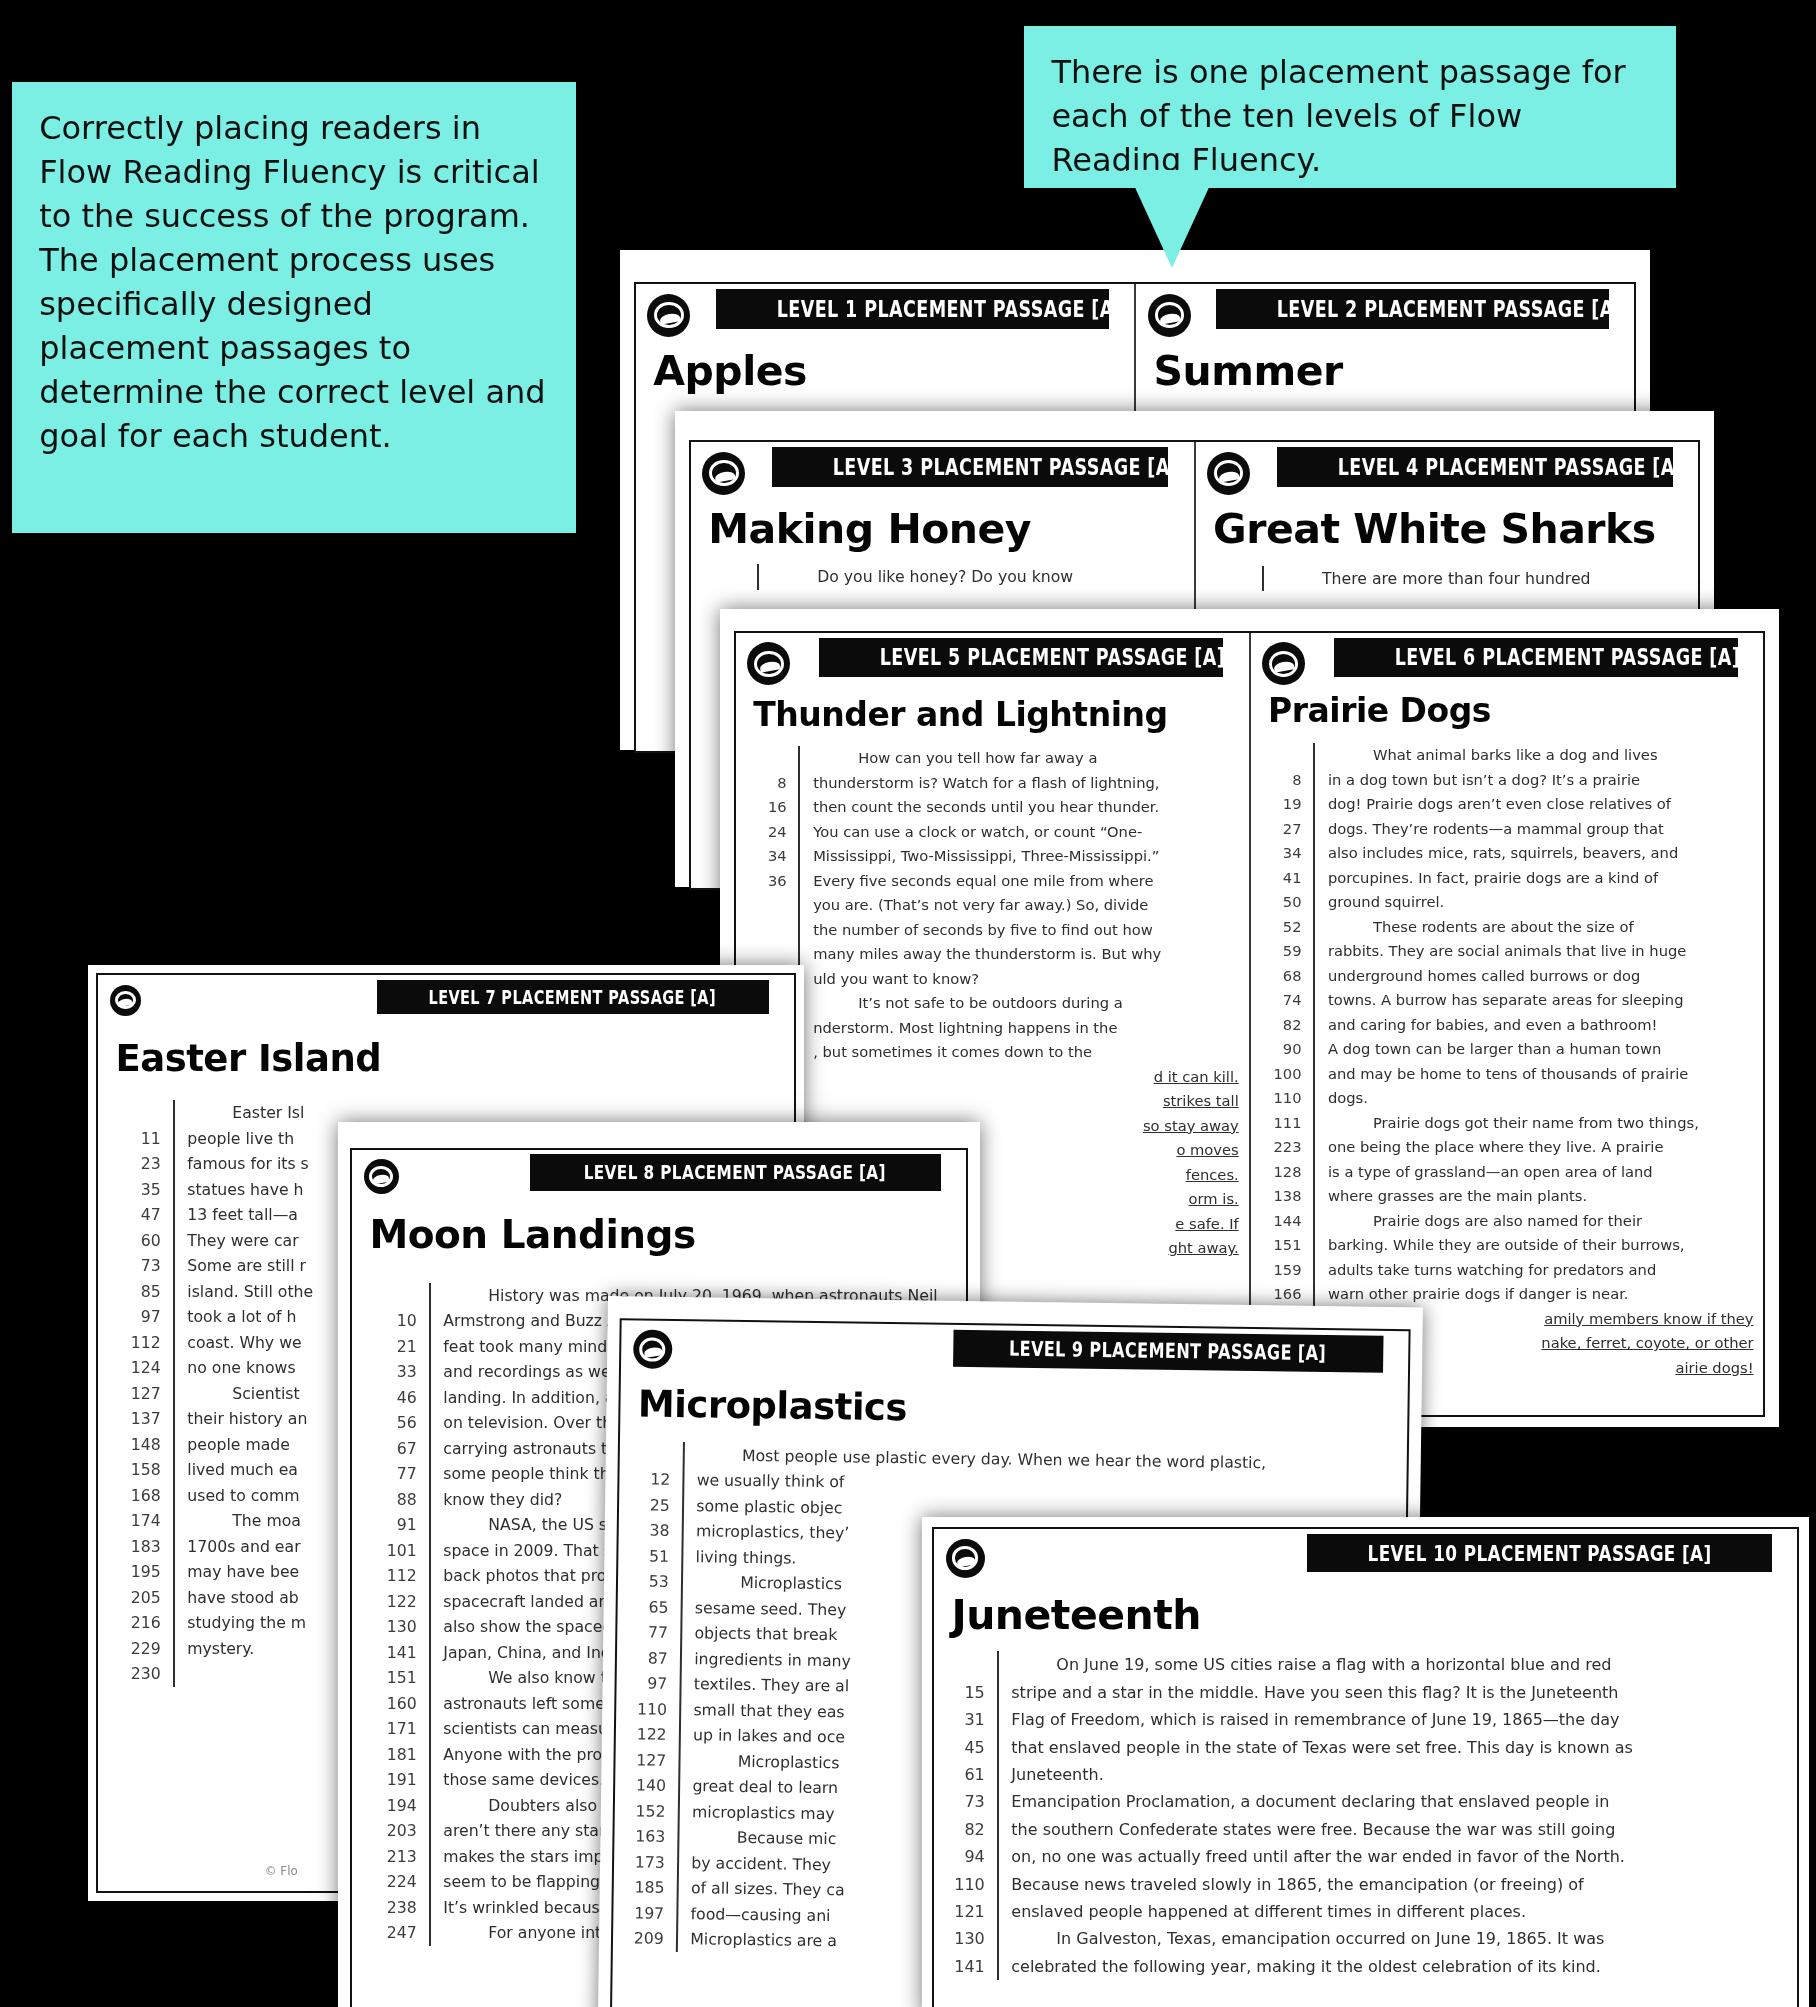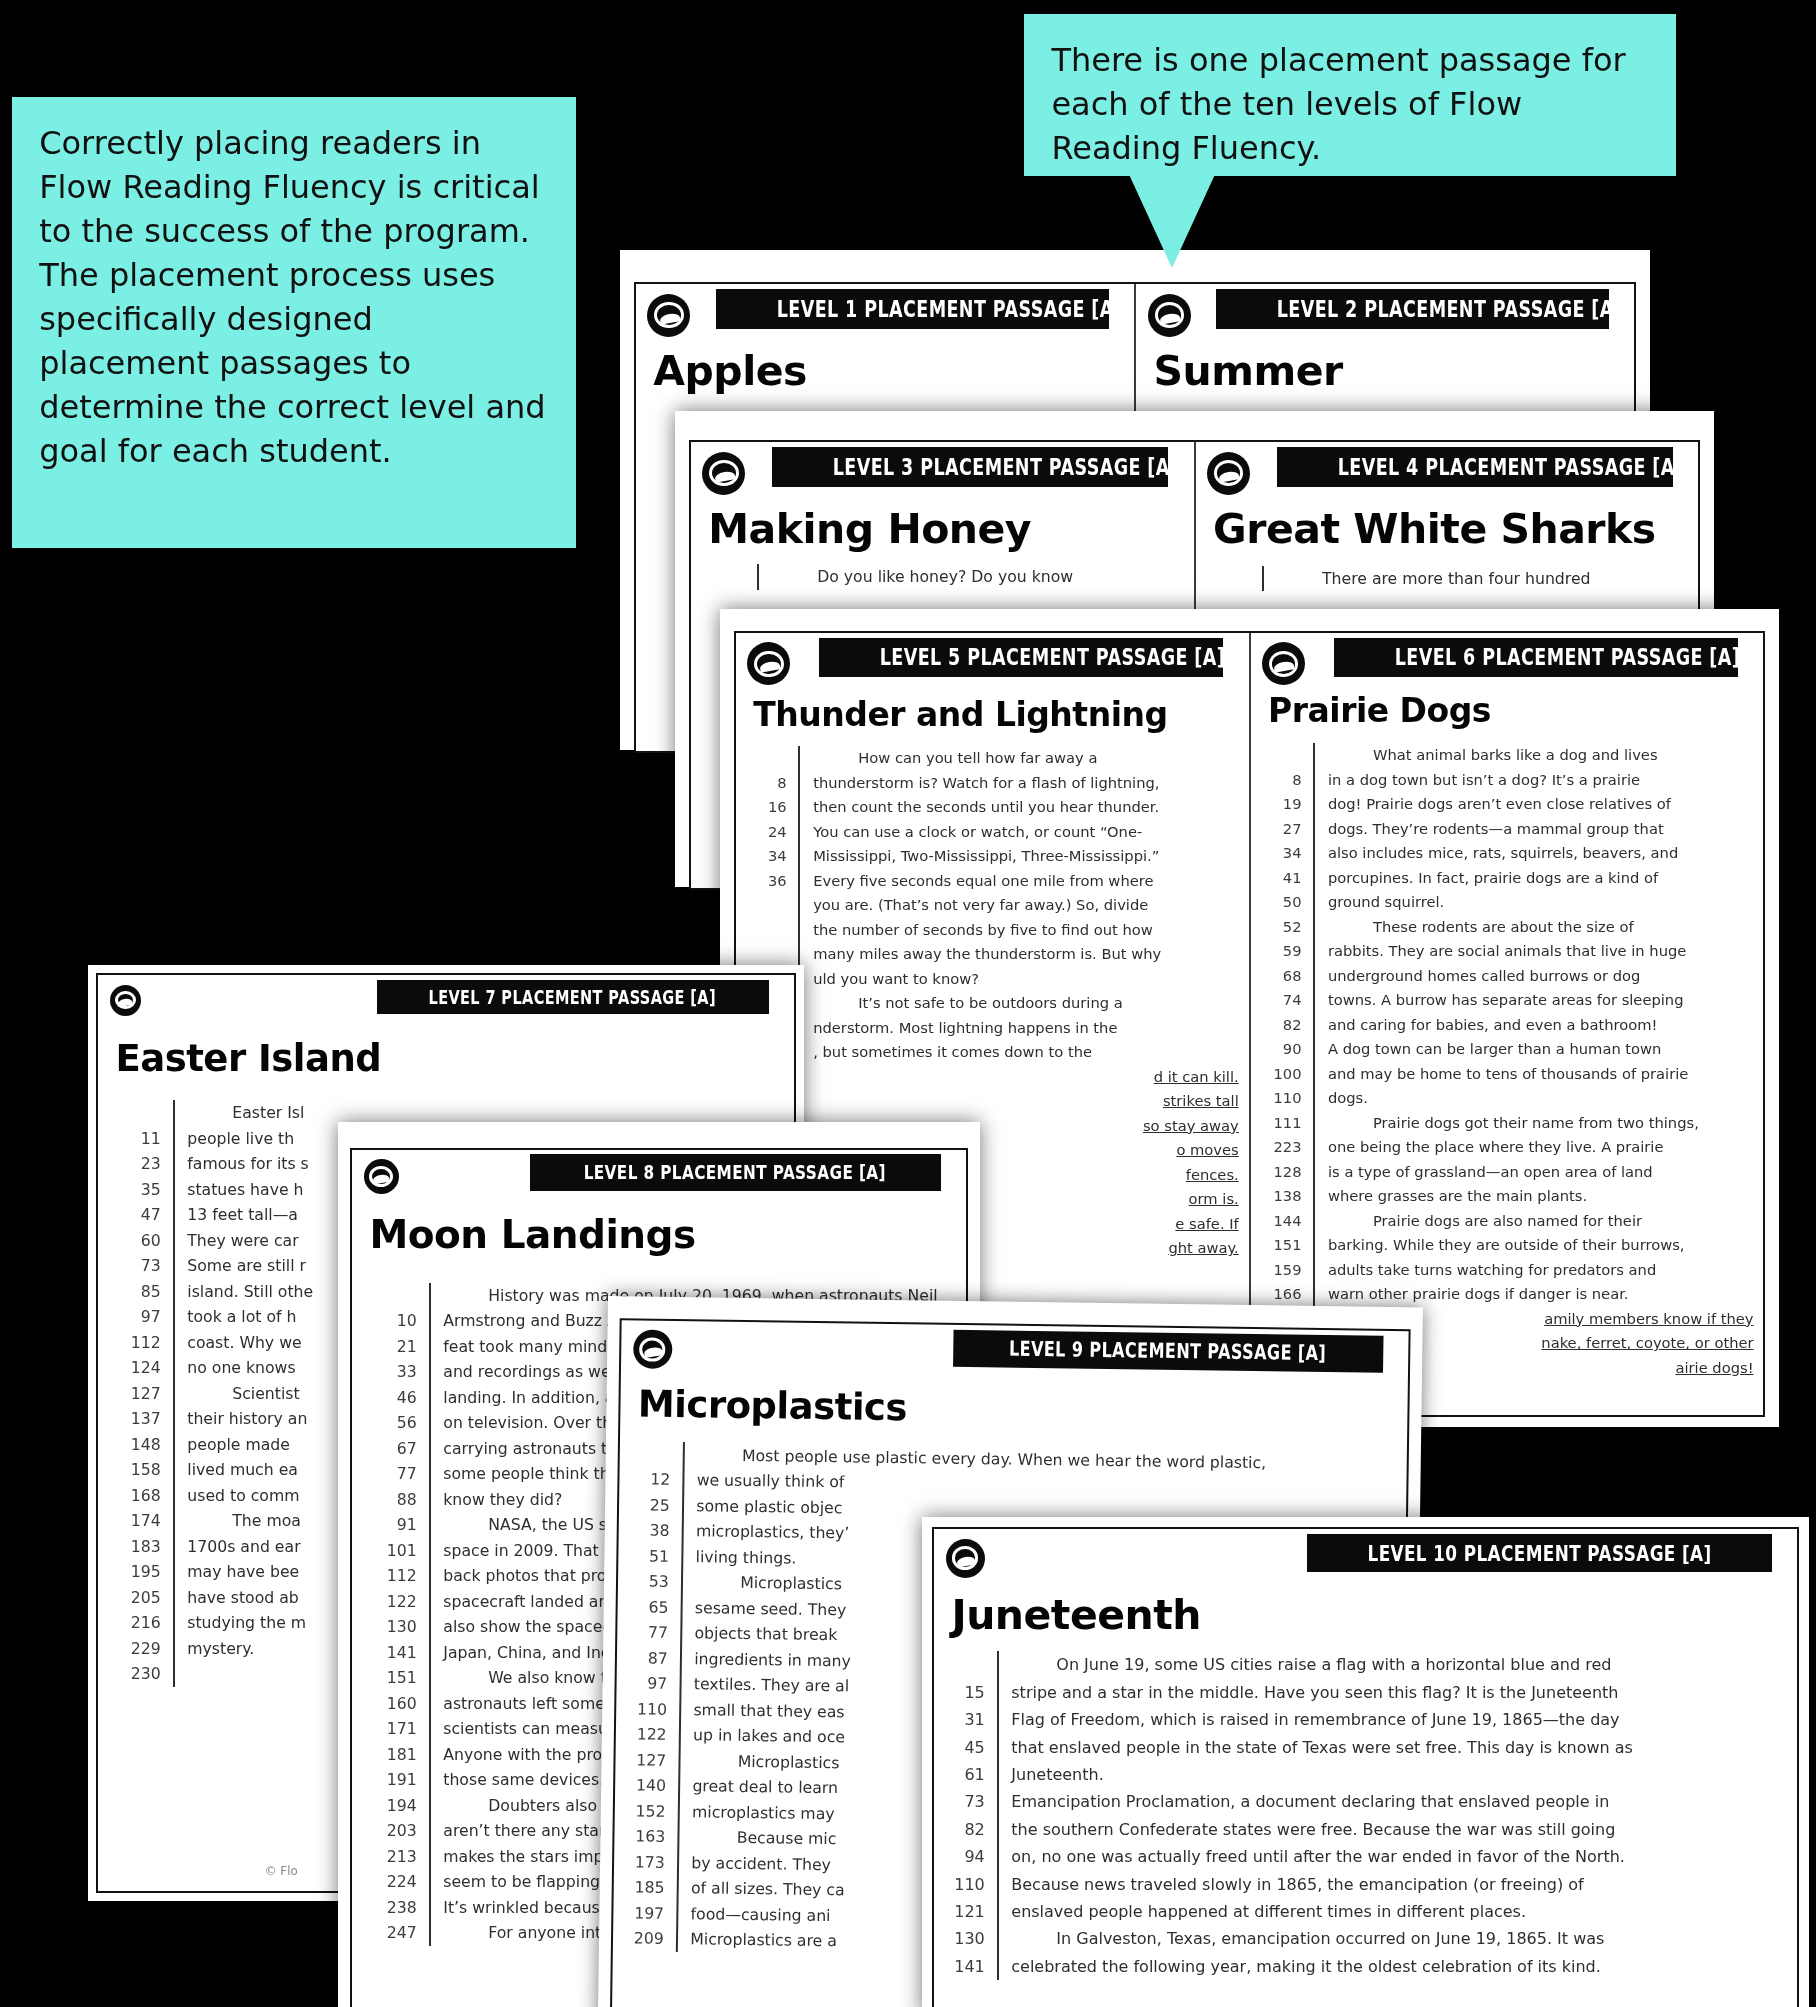--- a/index.html
+++ b/index.html
@@ -1,22 +1,22 @@
 <!DOCTYPE html>
 <html><head>
 <meta charset="utf-8">
 <style>
   html,body{margin:0;padding:0;background:#000;}
   #stage{position:relative;width:1816px;height:2007px;background:#000;overflow:hidden;
          font-family:"DejaVu Sans","Liberation Sans",sans-serif;}
   
   .callout{position:absolute;background:#7CEFE4;color:#111;z-index:15;
            font-size:32px;line-height:44px;padding:23.5px 27.4px;box-sizing:border-box;}
-  .callout-left{left:11.8px;top:97px;width:564px;height:451px;}
-  .callout-right{left:1024px;top:14px;width:652px;height:162px;}
+  .callout-left{left:11.8px;top:82px;width:564px;height:451px;}
+  .callout-right{left:1024px;top:26px;width:652px;height:162px;}
   .pointer{position:absolute;left:1127px;top:170px;width:90px;height:98px;background:#7CEFE4;
            clip-path:polygon(0 0,100% 0,50% 100%);z-index:15;}
   
   .sheet{position:absolute;background:#fff;box-shadow:0 0 19.6px rgba(0,0,0,.55);}
   .sA{left:620px;top:250px;width:1030px;height:500px;z-index:1;--fs:15.7px;--lh:25.5px;--ts:41px;--num:55px;}
   .sB{left:675px;top:411px;width:1039px;height:476px;z-index:2;--fs:15.7px;--lh:25.5px;--ts:41px;--num:55px;}
   .sC{left:720px;top:609px;width:1059px;height:818px;z-index:3;--fs:14.7px;--lh:24.5px;--ts:33px;--num:51px;}
   .sD{left:88px;top:965px;width:716px;height:936px;z-index:4;--fs:15.7px;--lh:25.5px;--ts:37px;--num:63px;}
   .sE{left:338px;top:1122px;width:642px;height:907px;z-index:5;--fs:15.7px;--lh:25.5px;--ts:39px;--num:65px;}
   .sF{left:608px;top:1296px;width:815px;height:733px;z-index:6;--fs:15.7px;--lh:25.5px;--ts:37px;--num:51px;

